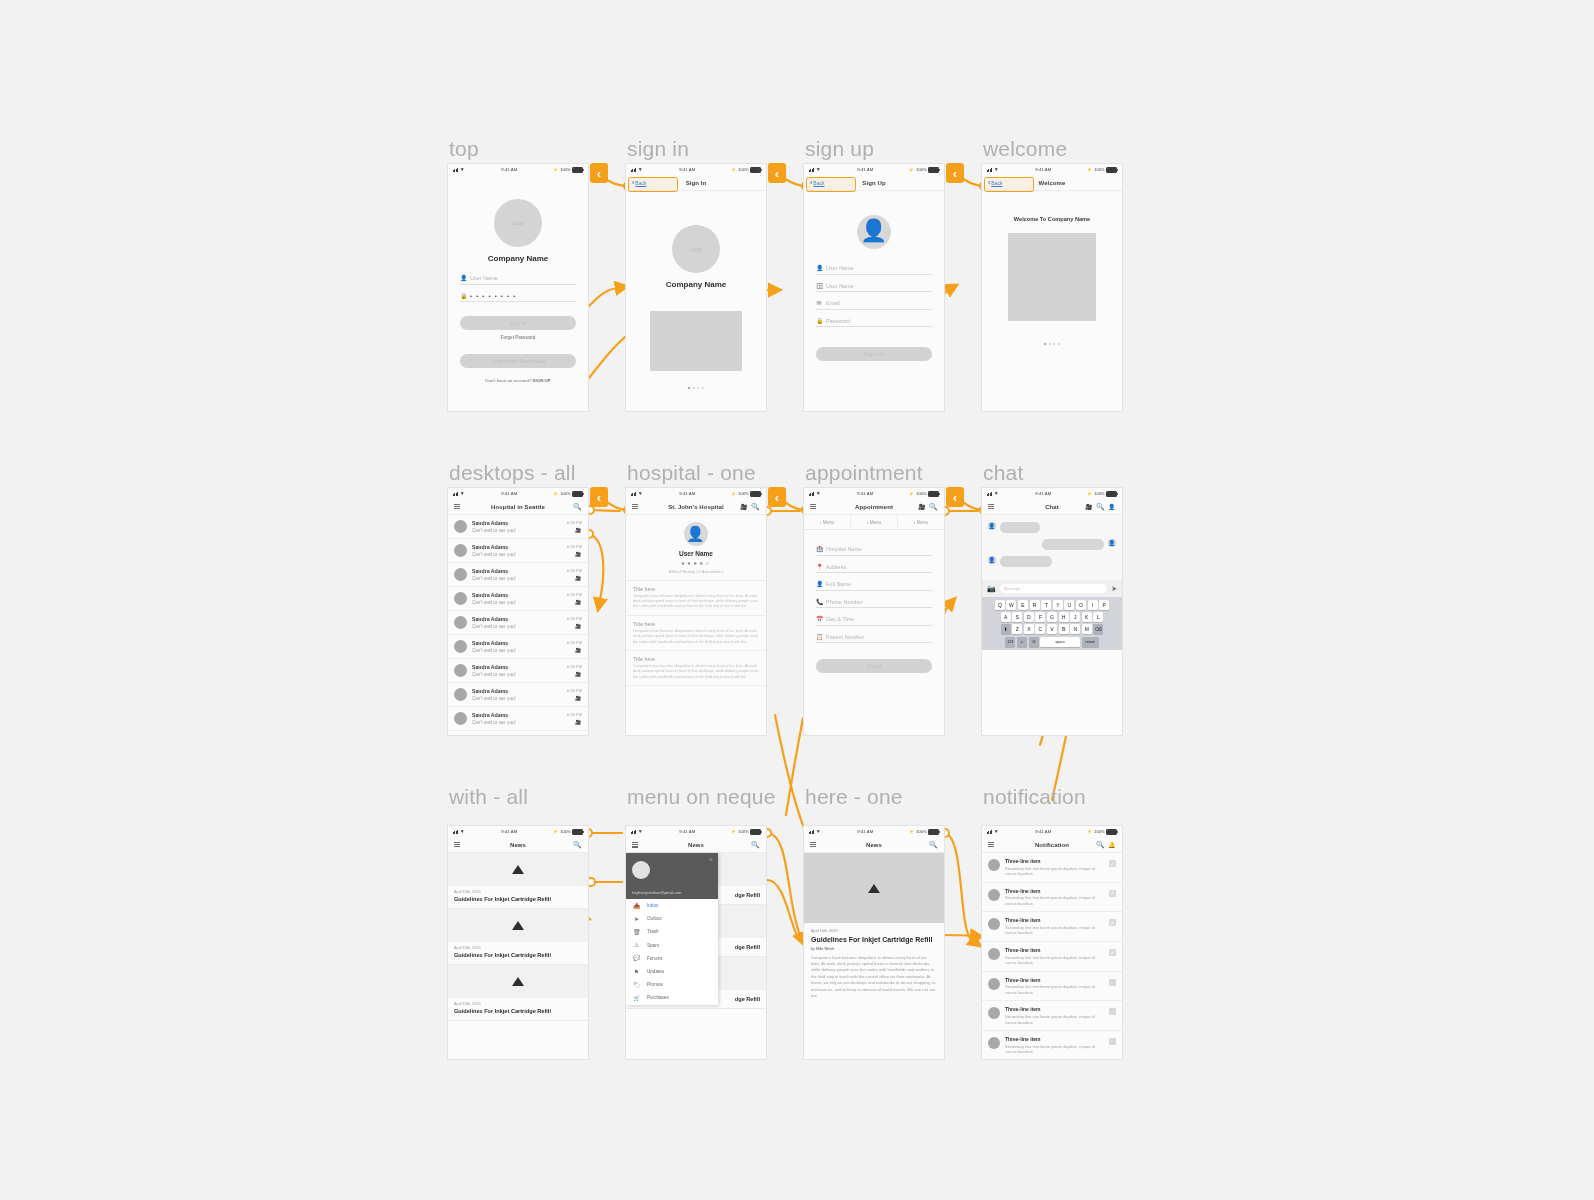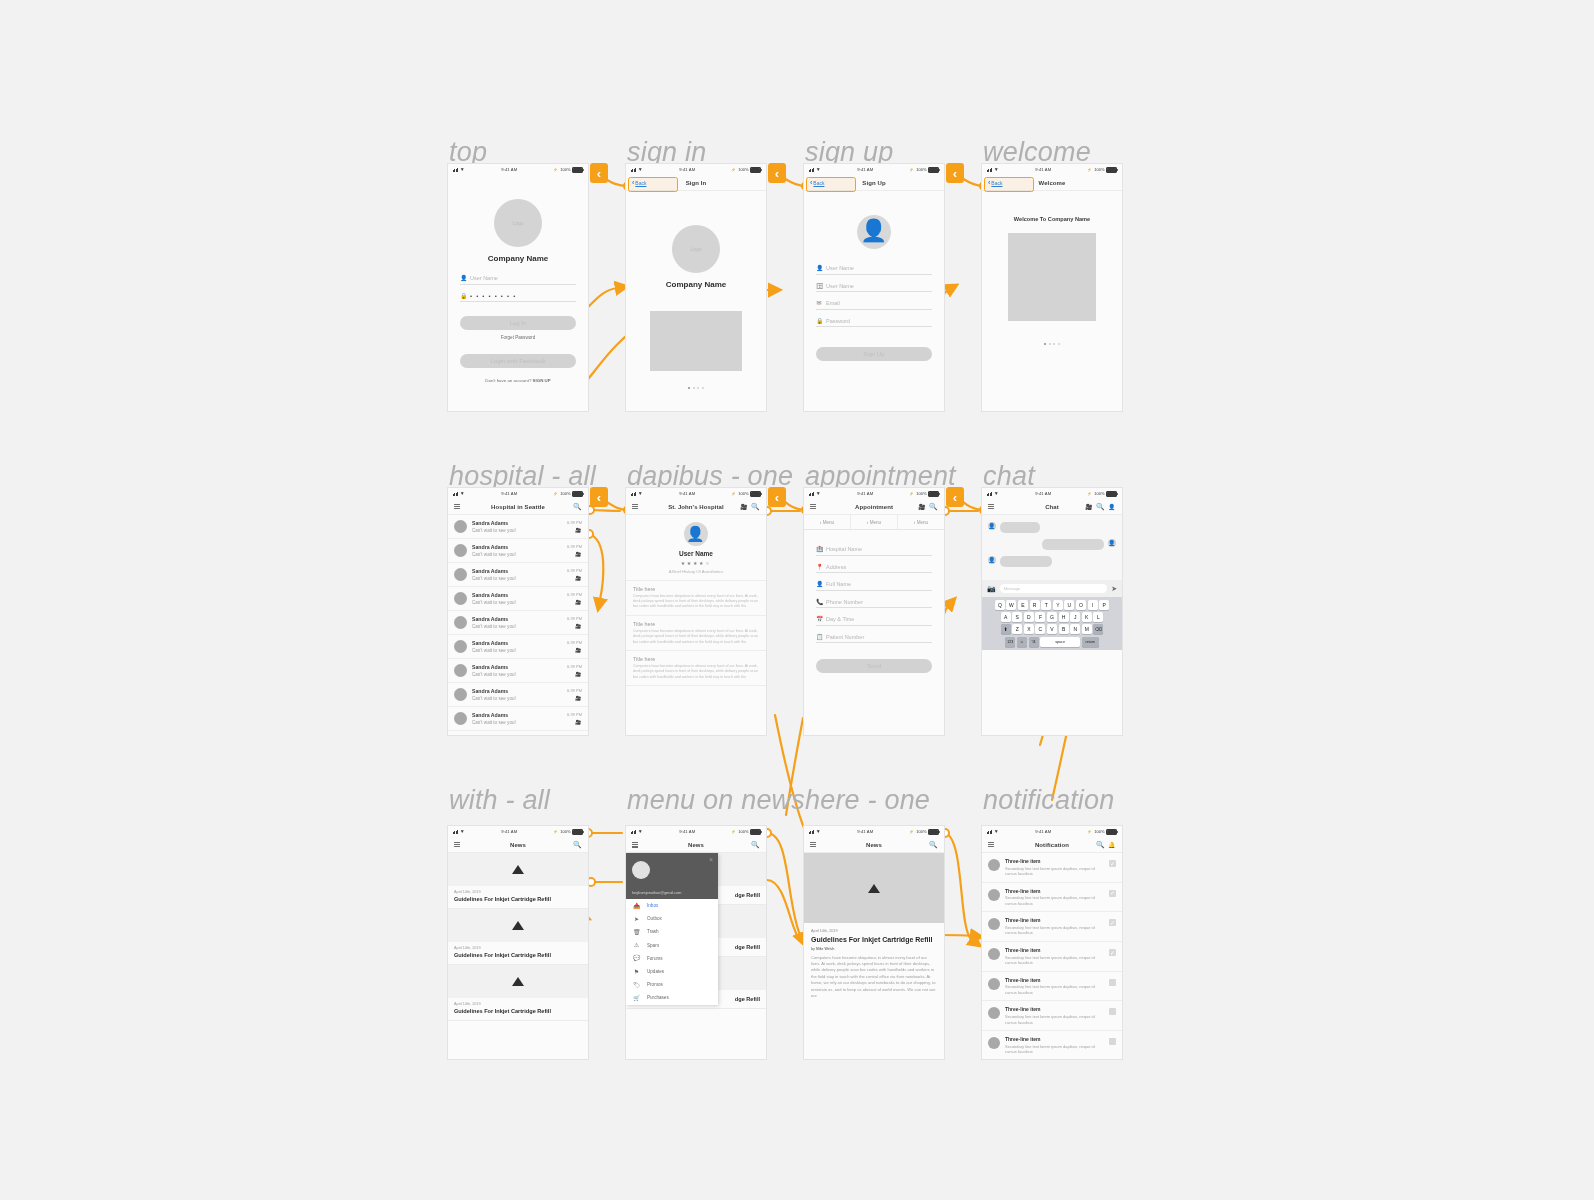--- a/index.html
+++ b/index.html
@@ -11,25 +11,24 @@
     position:relative;
   }
   #stage{position:absolute;left:0;top:0;width:1594px;height:1200px;}
 
   
   #flow{position:absolute;left:0;top:0;width:1594px;height:1200px;pointer-events:none;}
 
   
   .glabel{
     position:absolute;
-    font-size:27px;
+    font-size:21px;
     color:#b0b0b0;
     letter-spacing:.2px;
     white-space:nowrap;
-    font-style:italic;
   }
 
   
   .phone{
     position:absolute;
     width:142px;
     background:#fbfbfb;
     border:1px solid #e3e3e3;
     box-sizing:border-box;
     overflow:hidden;
@@ -471,22 +470,22 @@
       <div class="placeholder-box" style="width:88px;height:88px;margin:11px auto 0"></div>
       <div class="dots-row" style="margin-top:22px">
         <i class="on"></i>
           <i></i>
           <i></i>
           <i></i>
       </div>
     </div>
   </div>
 
-  <div class="glabel" style="left:449px;top:461px">hospital - all</div>
-  <div class="glabel" style="left:627px;top:461px">dapibus - one</div>
+  <div class="glabel" style="left:449px;top:461px">desktops - all</div>
+  <div class="glabel" style="left:627px;top:461px">hospital - one</div>
   <div class="glabel" style="left:805px;top:461px">appointment</div>
   <div class="glabel" style="left:983px;top:461px">chat</div>
 
   <div class="phone h2" style="left:447px;top:487px">
     <div class="statusbar">
       <div class="sb-left">
         <span class="sig">
             <i></i>
             <i></i>
             <i></i>
@@ -863,21 +862,21 @@
         <span class="key dark sm">123</span>
         <span class="key dark sm">☺</span>
         <span class="key dark sm">Ἲ4</span>
         <span class="key wide sm">space</span>
         <span class="key dark sm" style="min-width:17px">return</span>
       </div>
     </div>
   </div>
 
   <div class="glabel" style="left:449px;top:785px">with - all</div>
-  <div class="glabel" style="left:627px;top:785px">menu on news</div>
+  <div class="glabel" style="left:627px;top:785px">menu on neque</div>
   <div class="glabel" style="left:805px;top:785px">here - one</div>
   <div class="glabel" style="left:983px;top:785px">notification</div>
 
   <div class="phone h3" style="left:447px;top:825px">
     <div class="statusbar">
       <div class="sb-left">
         <span class="sig">
             <i></i>
             <i></i>
             <i></i>

